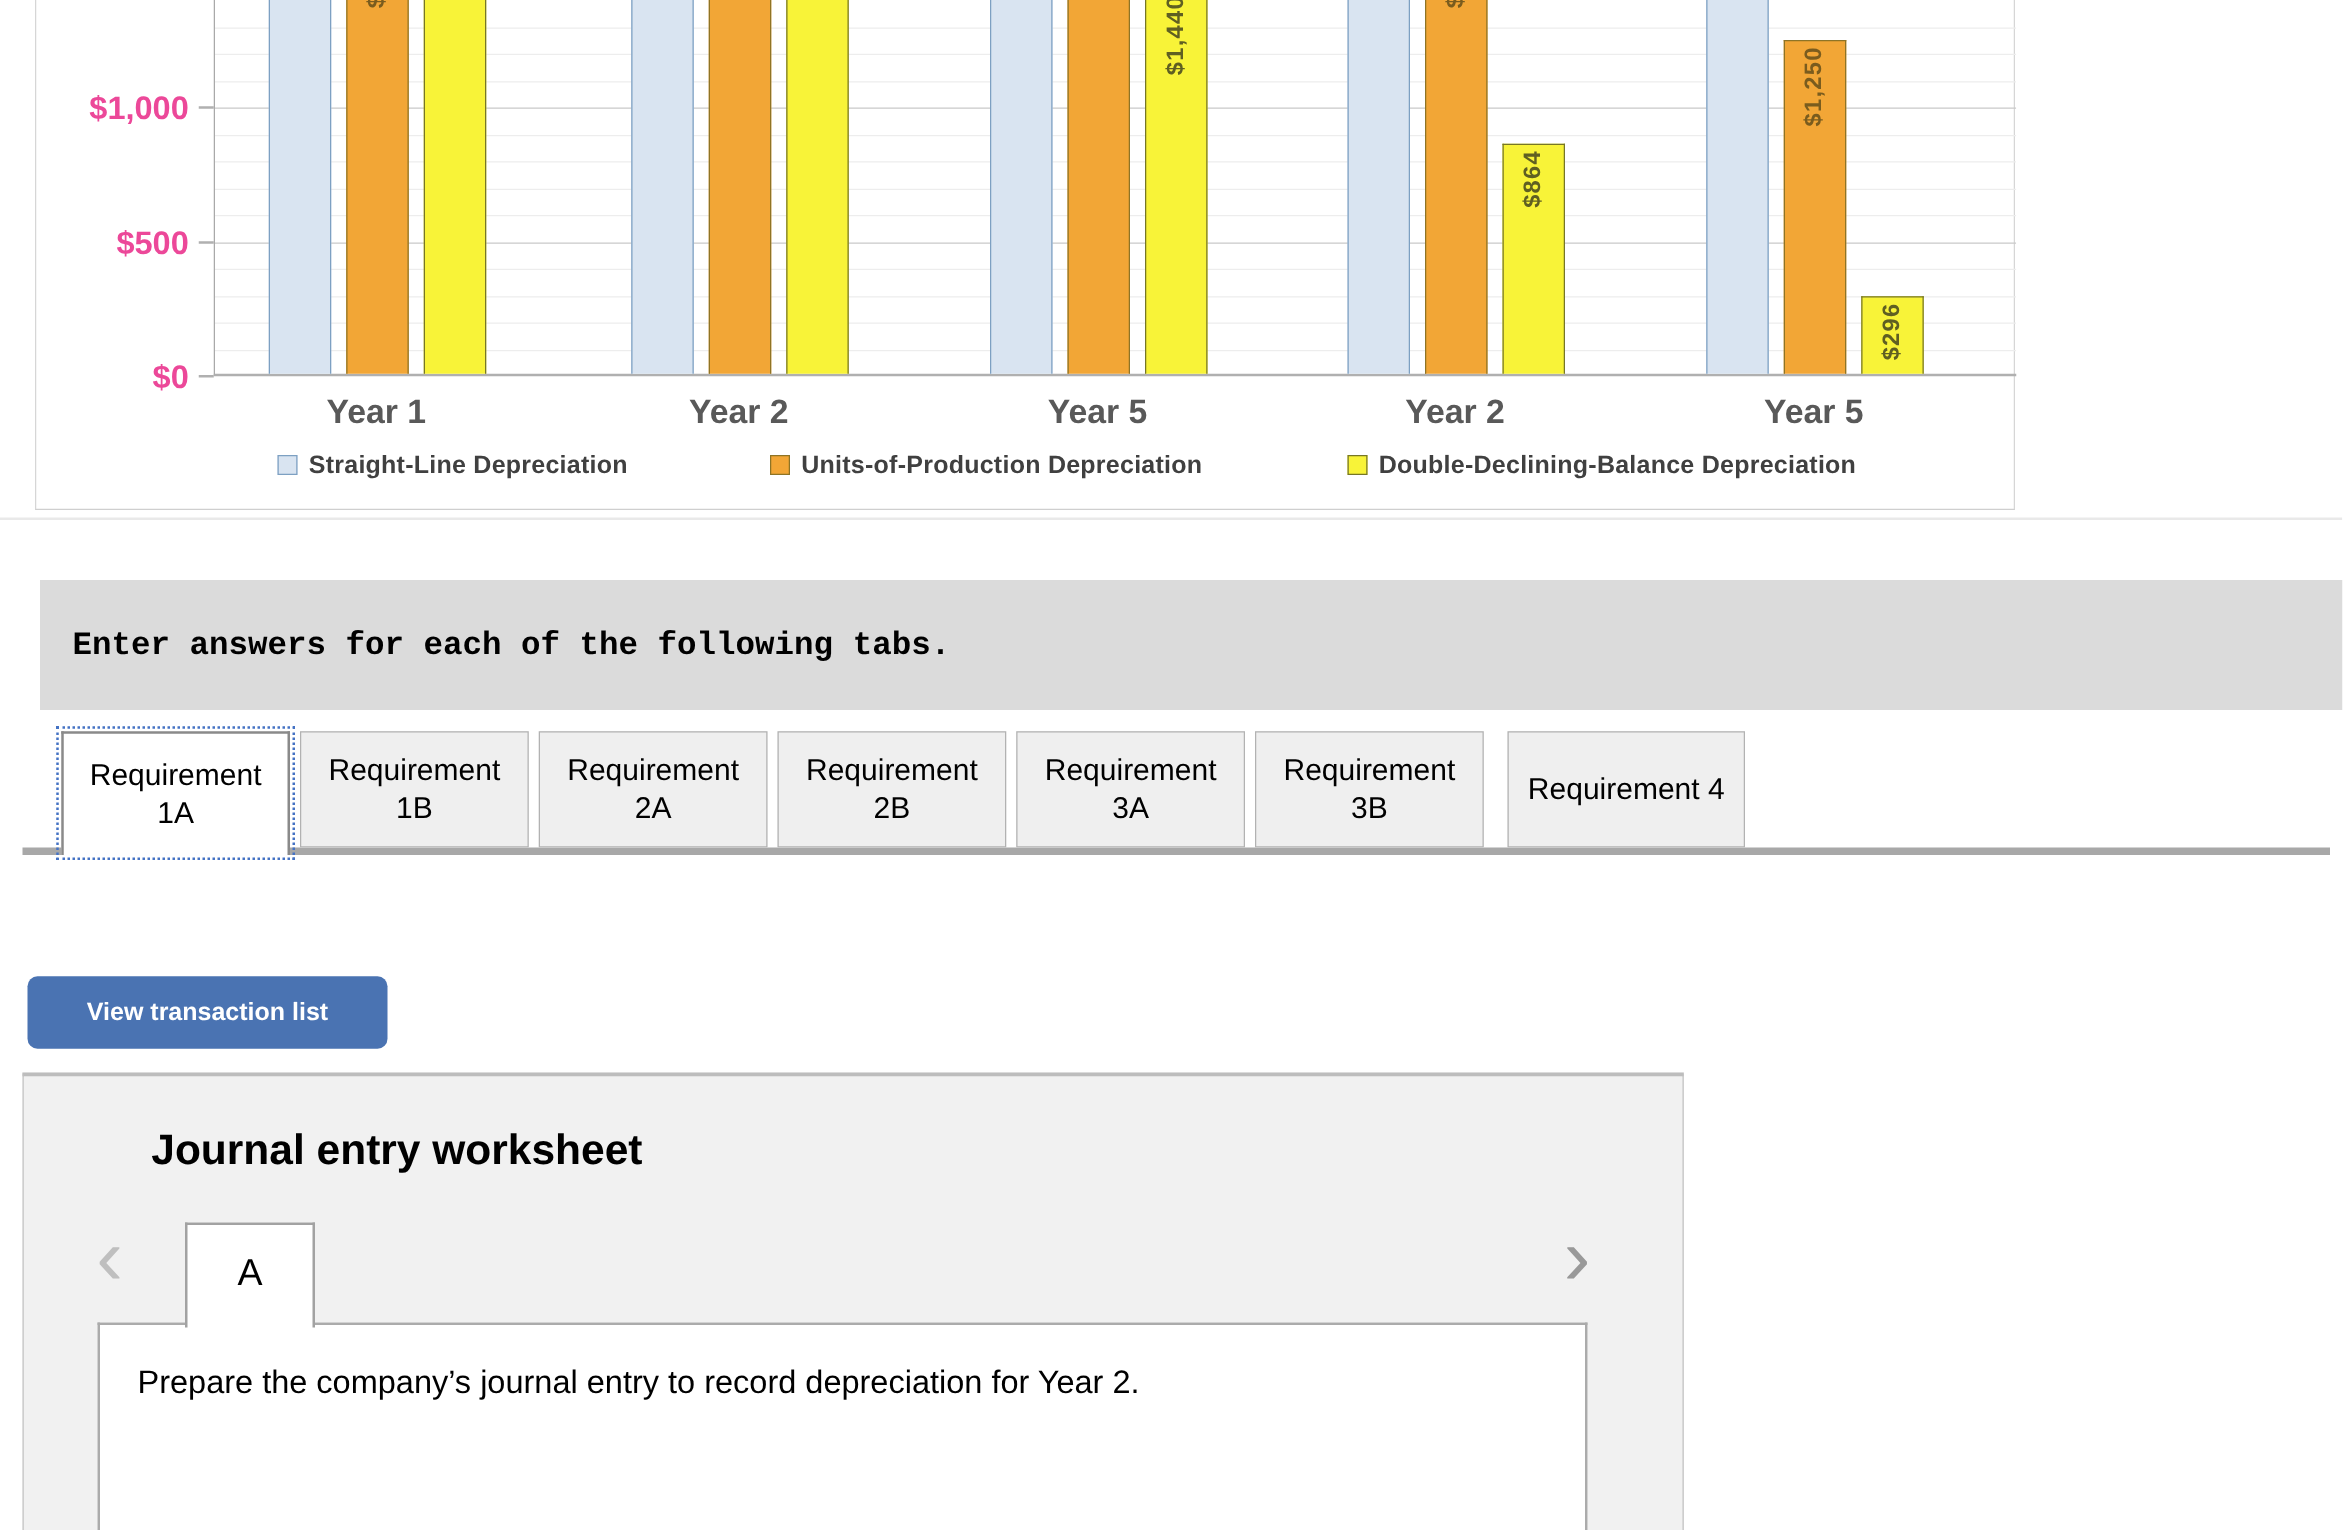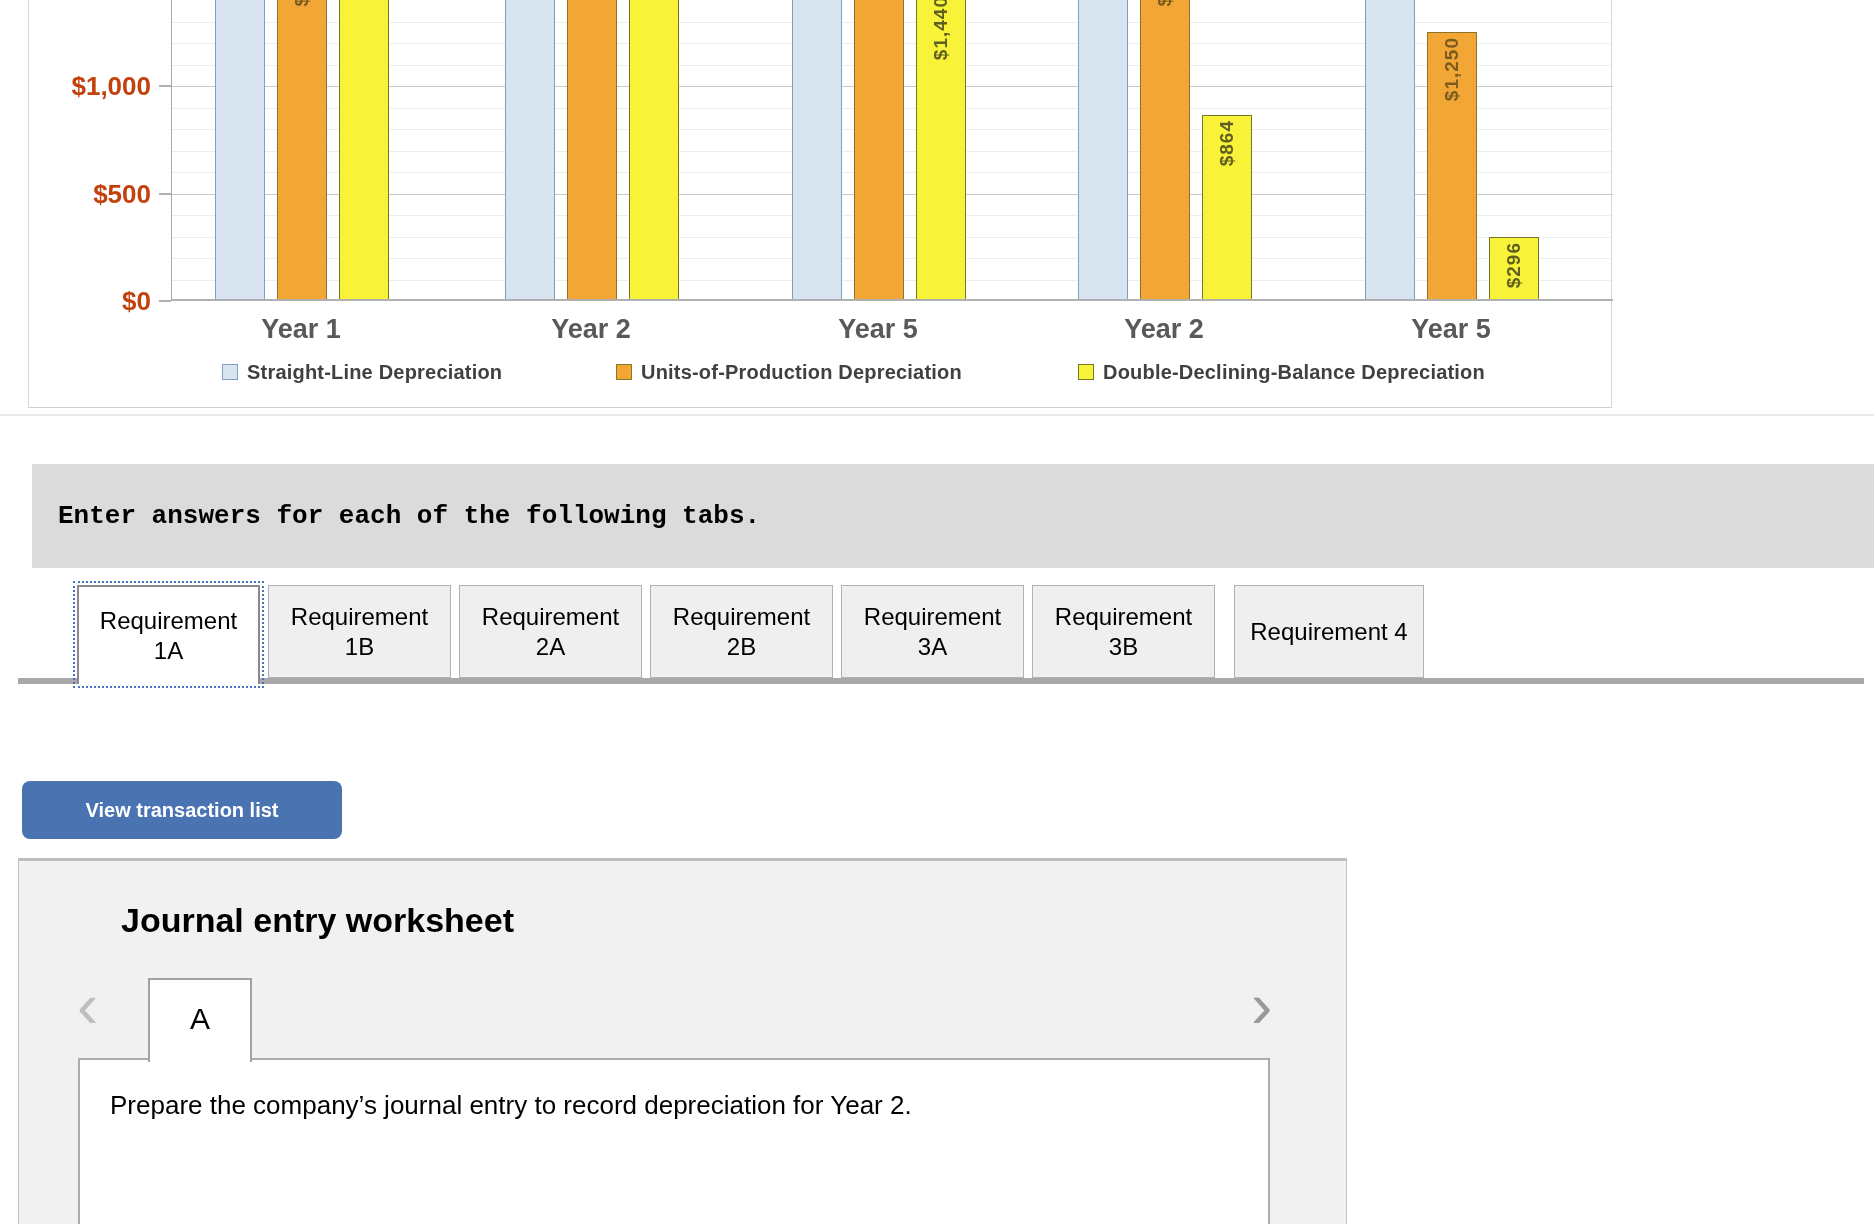--- a/index.html
+++ b/index.html
@@ -13,52 +13,52 @@
     border-bottom:1px solid #cfcfcf; }
   .plot { position:absolute; left:142px; top:0; width:1442px; height:301px;
     overflow:hidden; border-left:1px solid #a9a9a9; border-bottom:2px solid #b0b0b0; }
   .gridline { position:absolute; left:0; width:100%; height:1px; background:#ededed; }
   .gridline.major { background:#c9c9c9; }
   .bar { position:absolute; }
   .bar-label-wrap { position:absolute; width:50px; display:flex; justify-content:center; }
   .bar-label { writing-mode:vertical-rl; transform:rotate(180deg);
     font-size:19px; font-weight:bold; letter-spacing:1px; }
   .ytick { position:absolute; left:0; width:122px; height:30px; text-align:right;
-    font-size:26px; font-weight:bold; color:#c2410c; line-height:30px; }
+    font-size:26px; font-weight:bold; color:#ec4899; line-height:30px; }
   .ystub { position:absolute; width:12px; height:2px; background:#b0b0b0; left:130px; }
   .xlabel { position:absolute; width:160px; height:34px; text-align:center; top:312px;
     font-size:27px; font-weight:bold; color:#595959; line-height:34px; }
   .legend-item { position:absolute; top:357px; height:30px; display:flex; align-items:center; gap:9px; }
   .legend-swatch { width:16px; height:16px; border:1px solid #777; }
   .legend-label { font-size:20px; font-weight:bold; color:#404040; letter-spacing:0.2px; }
 
   .divider { position:absolute; left:0; top:414px; width:1874px; height:2px; background:#e9e9e9; }
 
   
   .banner { position:absolute; left:32px; top:464px; width:1846px; height:104px;
     background:#dbdbdb; display:flex; align-items:center;font-family:Liberation Mono, monospace; }
   .banner p { padding-left:26px; font-size:26px; font-weight:bold; color:#000; }
 
   
-  .tabs-row { position:absolute; left:38px; top:585px; display:flex; gap:8px; z-index:3;padding-left:39px; }
+  .tabs-row { position:absolute; left:10px; top:585px; display:flex; gap:8px; z-index:3;padding-left:39px; }
   .req-tab { width:183px; height:93px; background:#efefef; border:1px solid #b2b2b2;
     display:flex; flex-direction:column; align-items:center; justify-content:center;
     font-size:24px; line-height:30px; color:#000; text-align:center; cursor:pointer; }
   .req-tab.single { justify-content:center; width:190px;margin-left:11px; }
   .req-tab.active { background:#ffffff; border:2px solid #8a8a8a; border-bottom:none;
     height:99px; outline:2px dotted #4472c4; outline-offset:2px; z-index:4; }
   .tab-strip { position:absolute; left:18px; top:678px; width:1846px; height:6px; background:#a8a8a8; z-index:2; }
 
   
   .instruction { position:absolute; left:18px; top:684px; width:1846px; height:78px;
     background:#d9e7f6; display:flex; align-items:center; z-index:1; }
   .instruction p { padding-left:18px; font-size:27px; color:#000; }
 
   
-  .vtl-button { position:absolute; left:22px; top:781px; width:320px; height:58px;
+  .vtl-button { position:absolute; left:22px; top:781px; width:288px; height:58px;
     background:#4a73b2; border:none; border-radius:8px; color:#fff;
     font-family:"Liberation Sans", sans-serif; font-size:20px; font-weight:bold; cursor:pointer; }
 
   
   .journal { position:absolute; left:18px; top:858px; width:1329px; height:380px;
     background:#f1f1f1; border:1px solid #c2c2c2; border-top:3px solid #bdbdbd; }
   .journal-title { position:absolute; left:62px; top:40px; font-size:34px; font-weight:bold; color:#000;margin-left:40px; }
   .chev { position:absolute; top:112px; font-size:64px; line-height:64px; cursor:pointer;
     font-weight:normal; }
   .chev.left  { left:58px;  color:#bfbfbf; }

